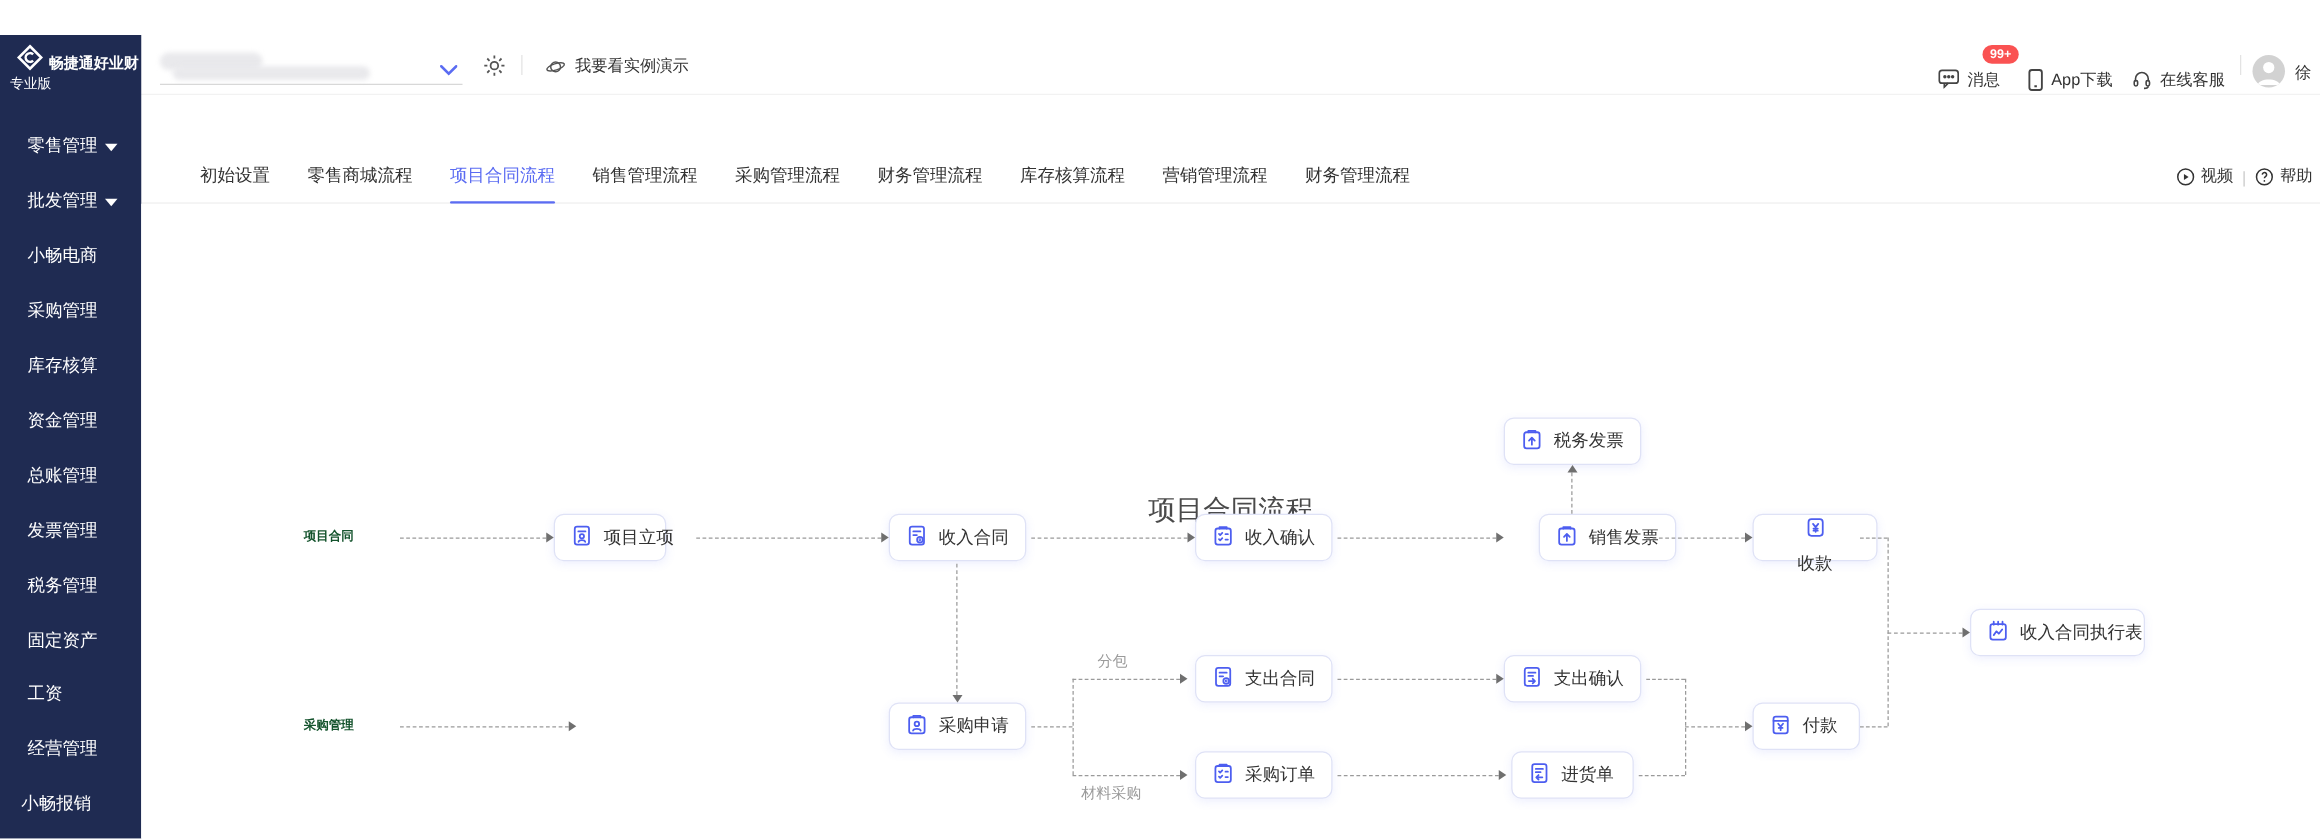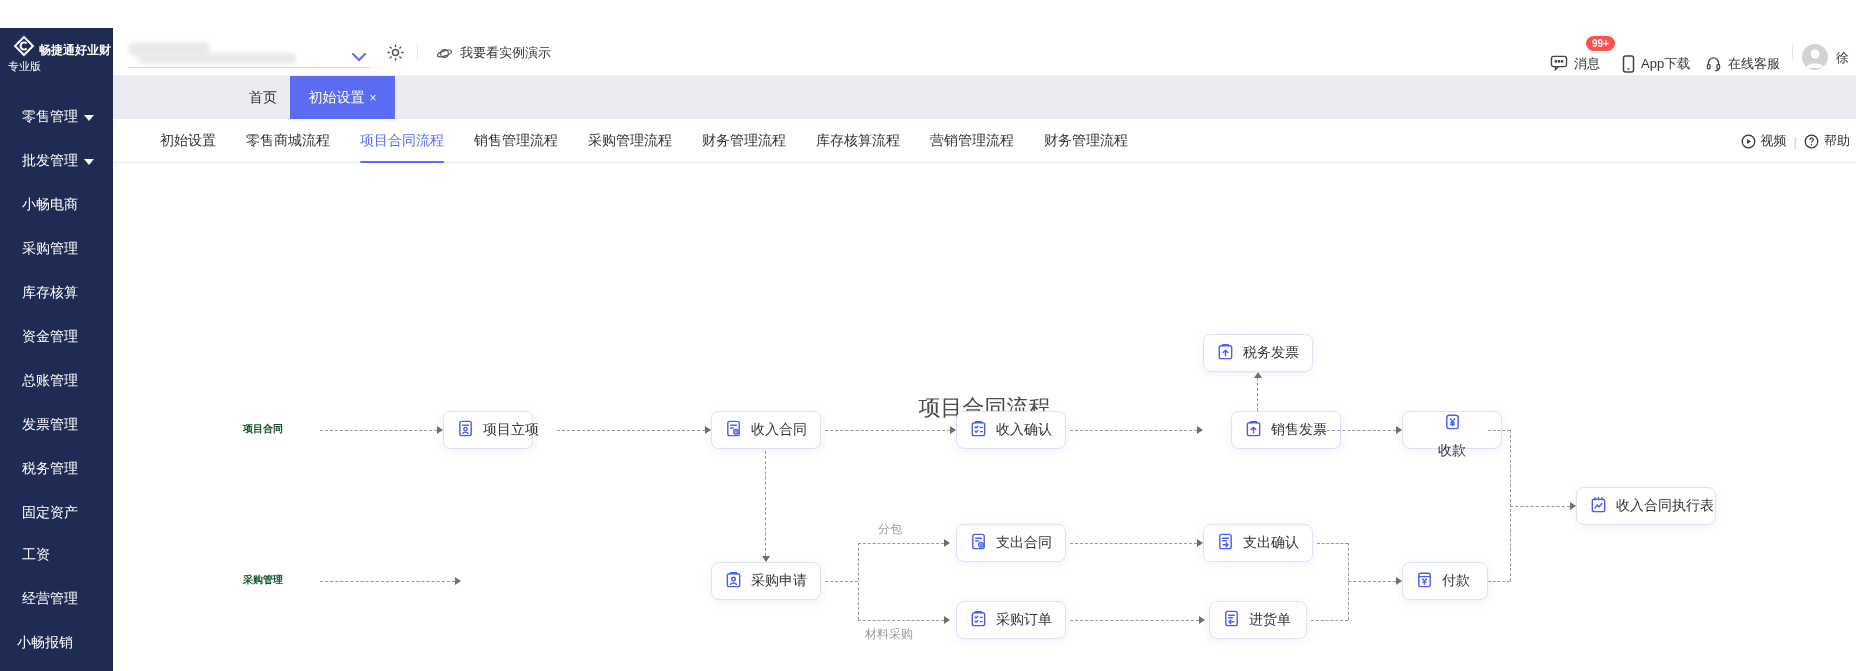--- a/index.html
+++ b/index.html
@@ -140,26 +140,20 @@
   <div class="hd-divider" style="left:1792px;"></div>
 
   <div class="avatar">
     <svg width="26" height="26" viewBox="0 0 26 26">
       <circle cx="13" cy="10" r="4.5" fill="#fff"></circle>
         <path d="M4 24c1-6 17-6 18 0z" fill="#fff"></path>
     </svg>
   </div>
   <div class="user-name">徐</div>
 
-  <div class="tabstrip">
-    <div class="tab-home">首页</div>
-    <div class="tab-active">
-      <span>初始设置</span><span class="tab-close">×</span>
-    </div>
-  </div>
 
   <div class="navrow">
     <div class="navtabs">
       <div class="navtab">初始设置</div>
       <div class="navtab">零售商城流程</div>
       <div class="navtab active">项目合同流程</div>
       <div class="navtab">销售管理流程</div>
       <div class="navtab">采购管理流程</div>
       <div class="navtab">财务管理流程</div>
       <div class="navtab">库存核算流程</div>

